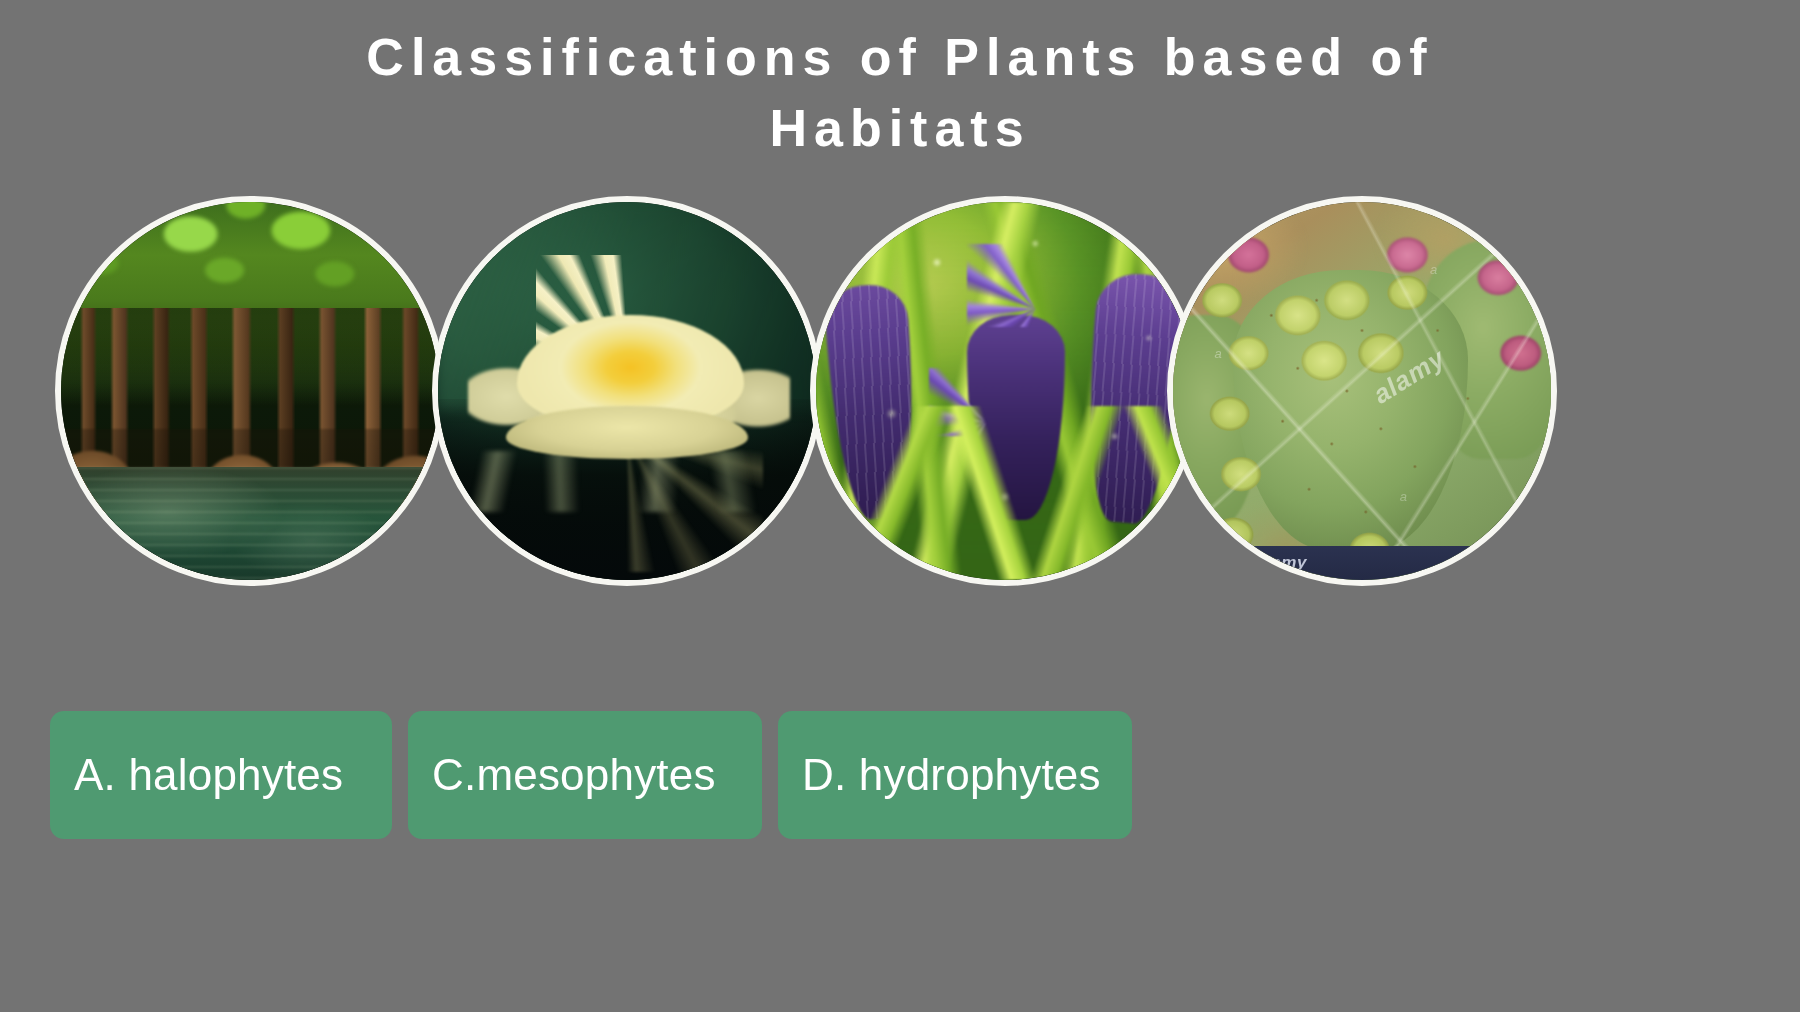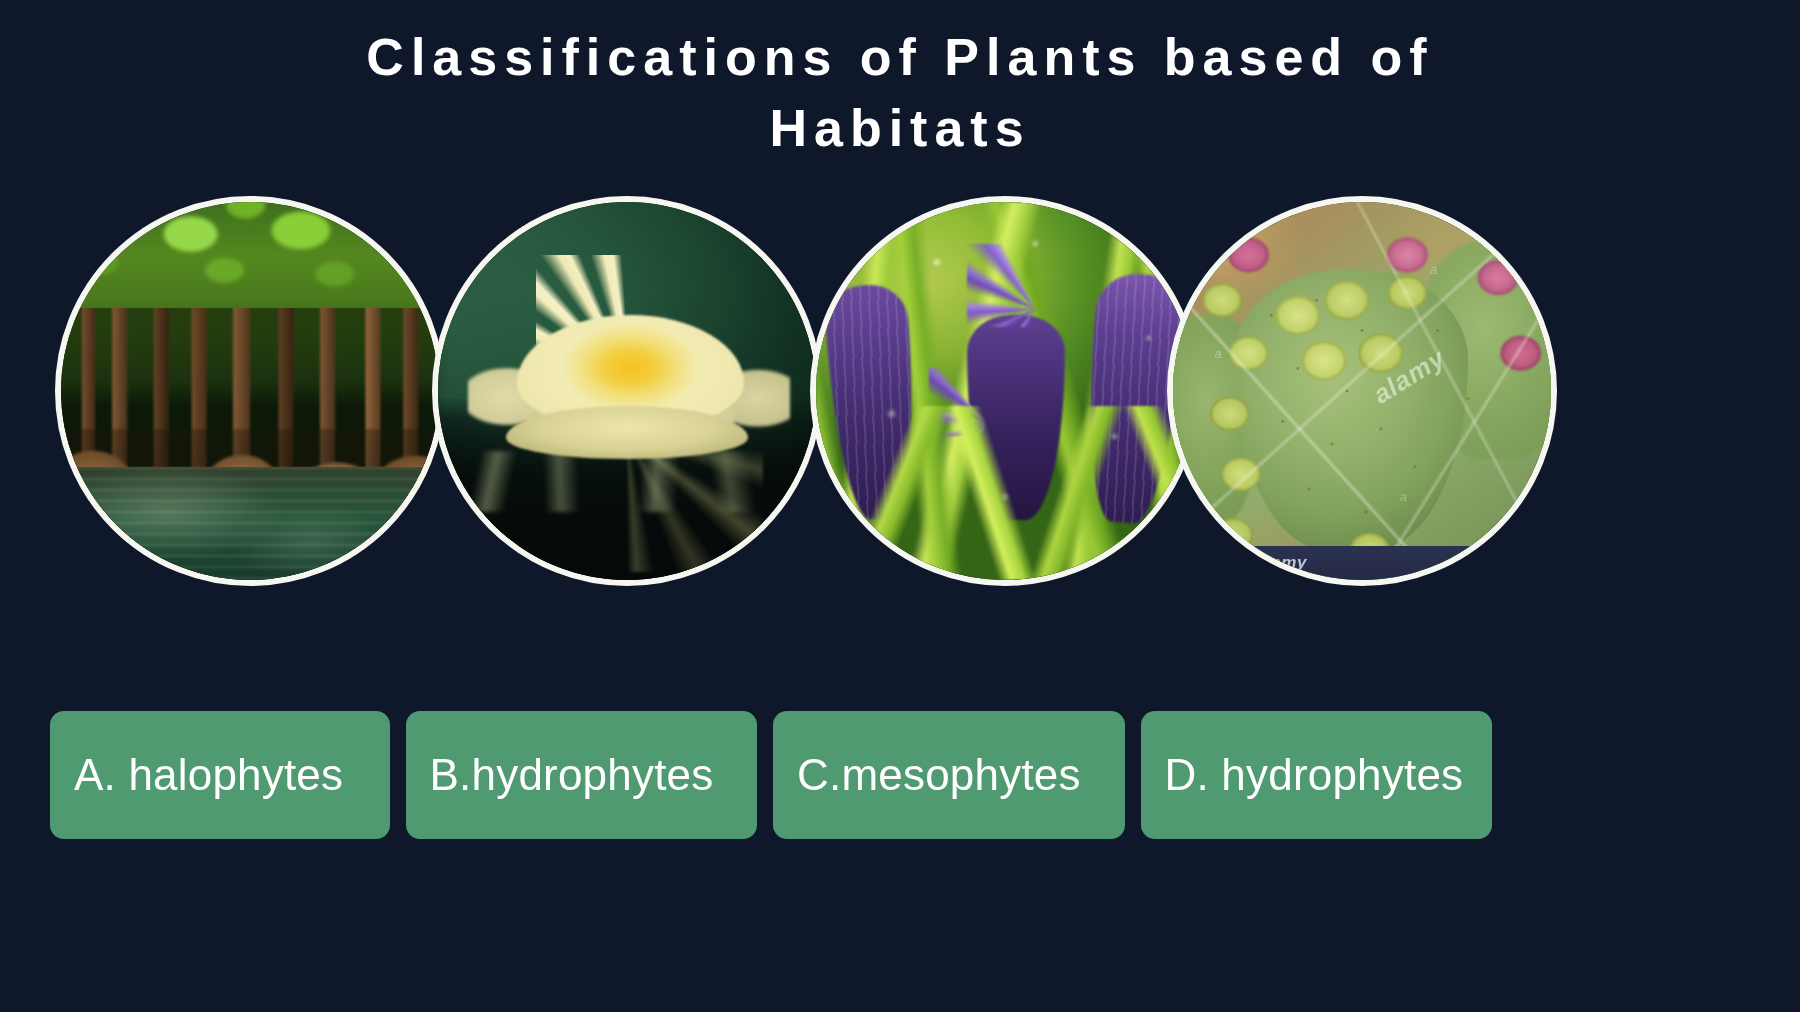--- a/index.html
+++ b/index.html
@@ -427,21 +427,21 @@
     user-select:none;
   }
   #ans-0 { width:342px; }
   #ans-1 { width:354px; }
   #ans-2 { width:354px; }
   #ans-3 { width:354px; }
 </style>
 </head>
 <body>
 
-<div id="slide" style="background: #0f172a;">
+<div id="slide" style="background: #737373;">
 
   <h1 id="title" style="color: rgb(255, 255, 255);">Classifications of Plants based of
 Habitats</h1>
 
   <div id="circle-row">
 
     <div class="circle" id="circ-1" style="border-color: rgb(247, 247, 242);">
       <div class="photo">
         <div class="mg-sky"></div>
         <div class="mg-canopy"></div>
@@ -502,23 +502,20 @@
         </div>
       </div>
     </div>
 
   </div>
 
   <div id="answers">
     <div class="answer" id="ans-0" style="background: rgb(79, 154, 113); color: rgb(255, 255, 255);">
       <span>A. halophytes</span>
     </div>
-    <div class="answer" id="ans-1" style="background: rgb(79, 154, 113); color: rgb(255, 255, 255);">
-      <span>B.hydrophytes</span>
-    </div>
     <div class="answer" id="ans-2" style="background: rgb(79, 154, 113); color: rgb(255, 255, 255);">
       <span>C.mesophytes</span>
     </div>
     <div class="answer" id="ans-3" style="background: rgb(79, 154, 113); color: rgb(255, 255, 255);">
       <span>D. hydrophytes</span>
     </div>
   </div>
 
 </div>
 

